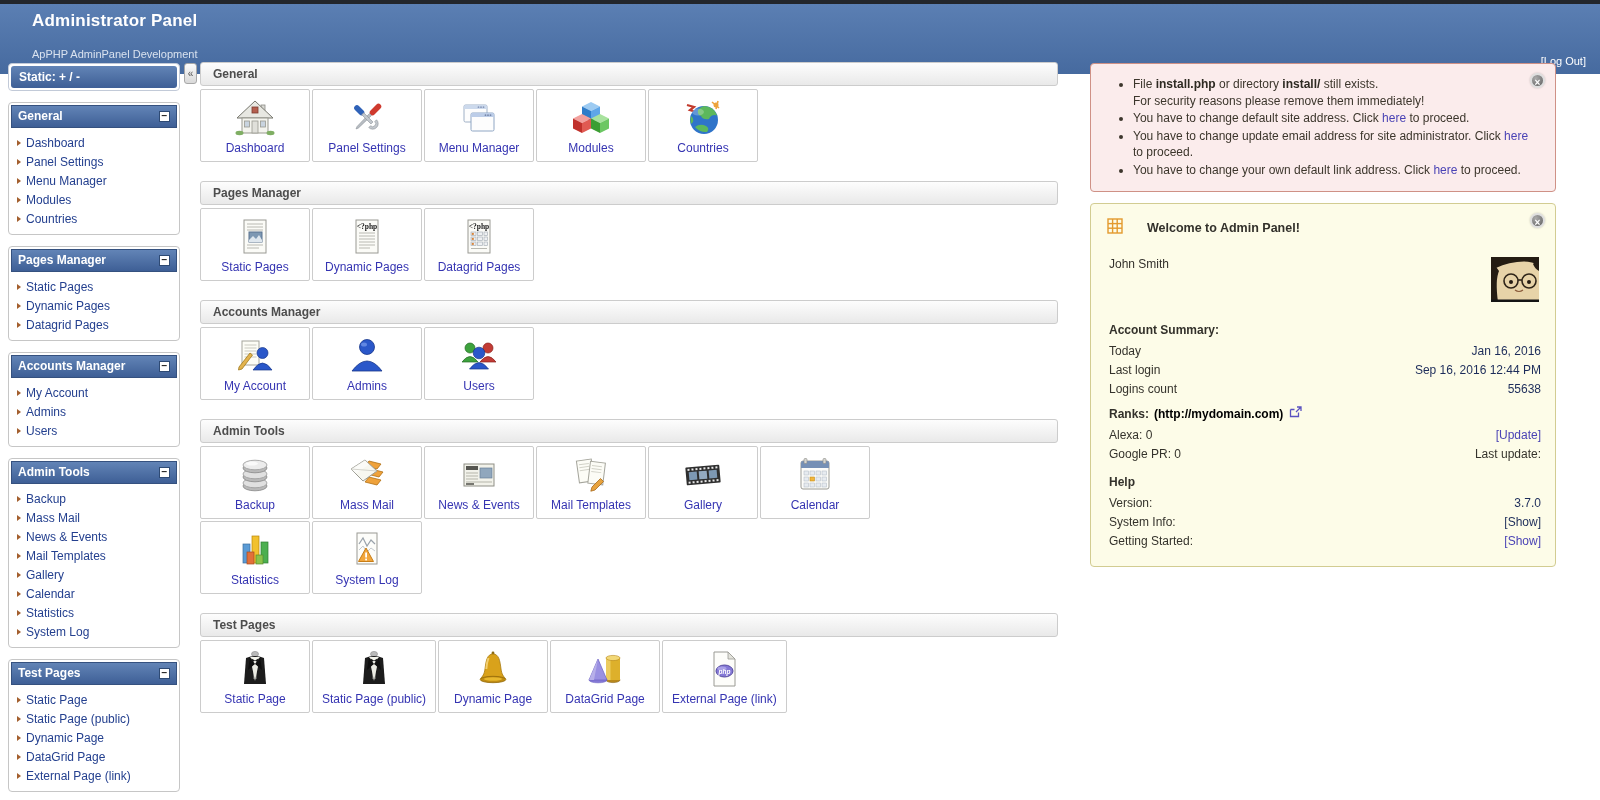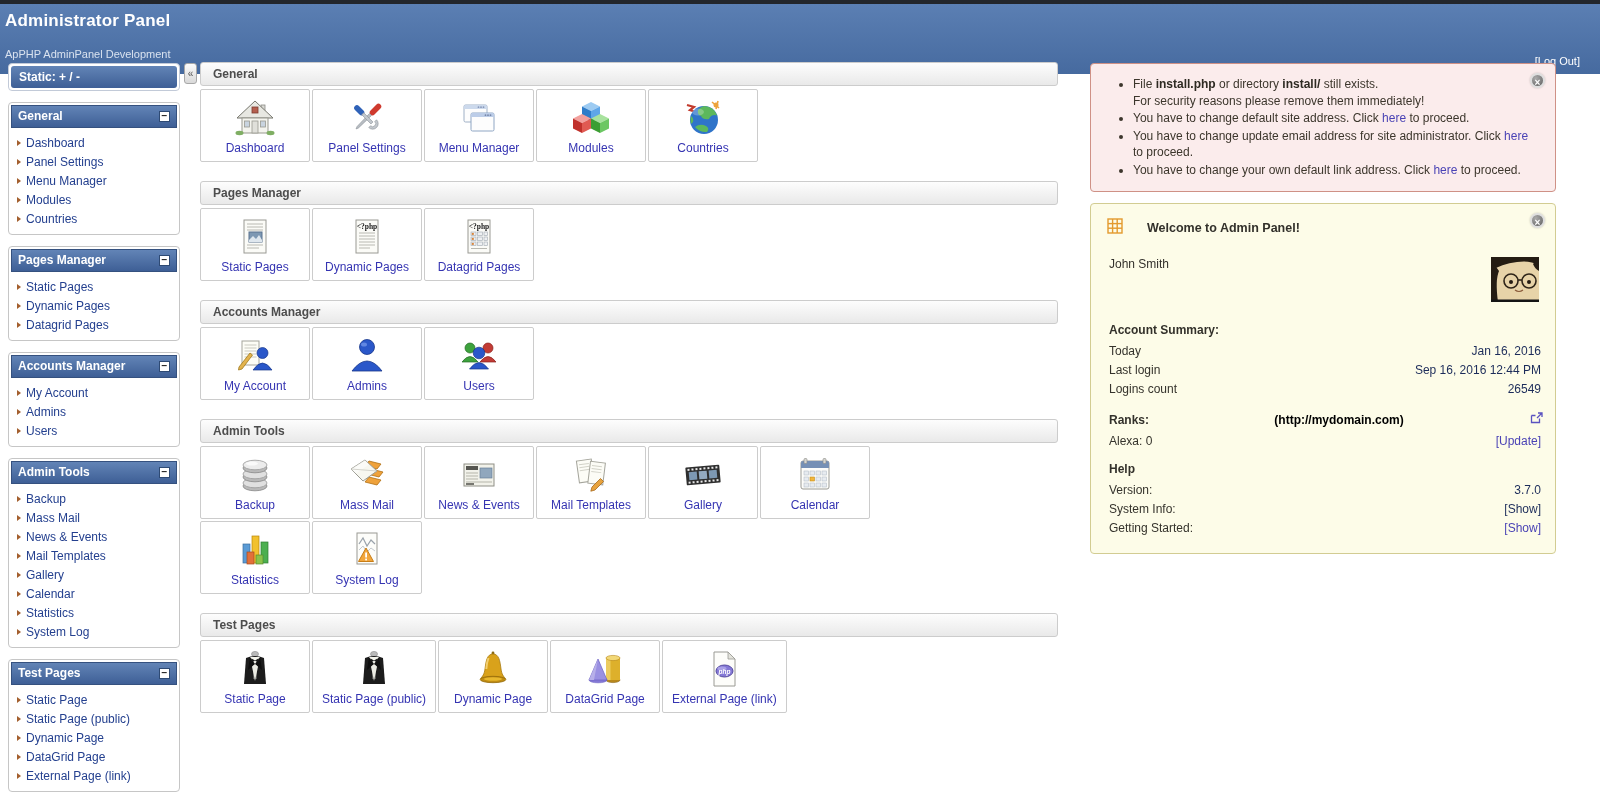--- a/index.html
+++ b/index.html
@@ -7,25 +7,25 @@
   body {
     width:1600px; height:800px; position:relative; overflow:hidden;
     background:#ffffff; font-family:"Liberation Sans", sans-serif; font-size:12px; color:#333;
   }
   a { text-decoration:none; cursor:pointer; }
 
   
   .topline { height:4px; background:#23262b; }
   .header {
     height:70px; background:linear-gradient(180deg,#5b7fb3,#466a9f);
-    color:#fff; position:relative; padding:7px 14px 0 5px;
+    color:#fff; position:relative; padding:7px 14px 0 32px;
   }
   .header .title { font-size:17px; font-weight:bold; letter-spacing:.2px; }
   .header .subtitle { font-size:11px; color:#d9e2ef; margin-top:17px; }
-  .logout { position:absolute; right:20px; bottom:7px; font-size:11px; color:#ffffff; }
+  .logout { position:absolute; right:14px; bottom:7px; font-size:11px; color:#ffffff; }
 
   
   .sidebar { position:absolute; left:8px; top:63px; width:172px; }
   .menus-box { border:1px solid #c2cad8; border-radius:4px; padding:2px; background:#fff; margin-bottom:11px; }
   .menus-head { background:linear-gradient(180deg,#6284b6,#3e5f96); border-radius:3px; color:#fff; font-weight:bold; padding:4px 8px; cursor:pointer; }
   .side-group { border:1px solid #c6c6c6; border-radius:4px; background:#fff; margin-bottom:11px; padding:2px; }
   .side-head {
     background:linear-gradient(180deg,#6284b6,#3e5f96); border:1px solid #35517f;
     color:#fff; font-weight:bold; padding:3px 6px 4px 6px;
     display:flex; justify-content:space-between; align-items:center; cursor:pointer;
@@ -88,21 +88,21 @@
   .welcome-head { display:flex; align-items:center; font-weight:bold; font-size:12.5px; margin:2px 0 16px 4px; }
   .welcome-head .gicon { margin-right:24px; flex:0 0 auto; }
   .user-row { display:flex; justify-content:space-between; align-items:flex-start; padding:4px 4px 0 6px; min-height:58px; }
   .avatar { border:0; display:block; }
   .sec-head { font-weight:bold; margin:12px 0 4px 6px; }
   .kv { display:flex; justify-content:space-between; margin:0 2px 0 6px; padding:2.5px 0;text-align:center; }
   .kv .k { color:#35332c; }
   .v-dark { color:#1c2c5a; }
   .v-link { color:#4a43b5; }
   .v-plain { color:#35332c; }
-  .ranks-line { font-weight:bold; margin:14px 0 4px 6px; display:flex; align-items:center;justify-content:space-between; }
+  .ranks-line { font-weight:bold; margin:8px 0 4px 6px; display:flex; align-items:center; }
   .ranks-line .domain { color:#000000; margin-left:5px; font-weight:bold; }
   .ranks-line .xicon { margin-left:6px; }
 </style>
 </head>
 <body>
 
 <div class="topline"></div>
 
 <div class="header">
   <div class="title">Administrator Panel</div>
@@ -771,37 +771,41 @@
     <div class="kv">
       <span class="k">Today</span>
       <span class="v-dark">Jan 16, 2016</span>
     </div>
     <div class="kv">
       <span class="k">Last login</span>
       <span class="v-dark">Sep 16, 2016 12:44 PM</span>
     </div>
     <div class="kv">
       <span class="k">Logins count</span>
-      <span class="v-dark">26549</span>
+      <span class="v-dark">55638</span>
     </div>
 
     <div class="ranks-line">
       <span>Ranks:</span>
       <a class="domain">(http://mydomain.com)</a>
       <span class="xicon">
         <svg width="13" height="12" viewBox="0 0 13 12">
             <path d="M1.5 3.5 h4 M1.5 3.5 v7 h8 v-4" fill="none" stroke="#5a52c0" stroke-width="1.3"></path>
             <path d="M7 6 L12 1 M8 1 h4 v4" fill="none" stroke="#5a52c0" stroke-width="1.3"></path>
           </svg>
       </span>
     </div>
     <div class="kv">
       <span class="k">Alexa: 0</span>
       <a class="v-link">[Update]</a>
     </div>
+    <div class="kv">
+      <span class="k">Google PR: 0</span>
+      <span class="v-plain">Last update:</span>
+    </div>
 
     <div class="sec-head">Help</div>
     <div class="kv">
       <span class="k">Version:</span>
       <span class="v-dark">3.7.0</span>
     </div>
     <div class="kv">
       <span class="k">System Info:</span>
       <a class="v-dark">[Show]</a>
     </div>

